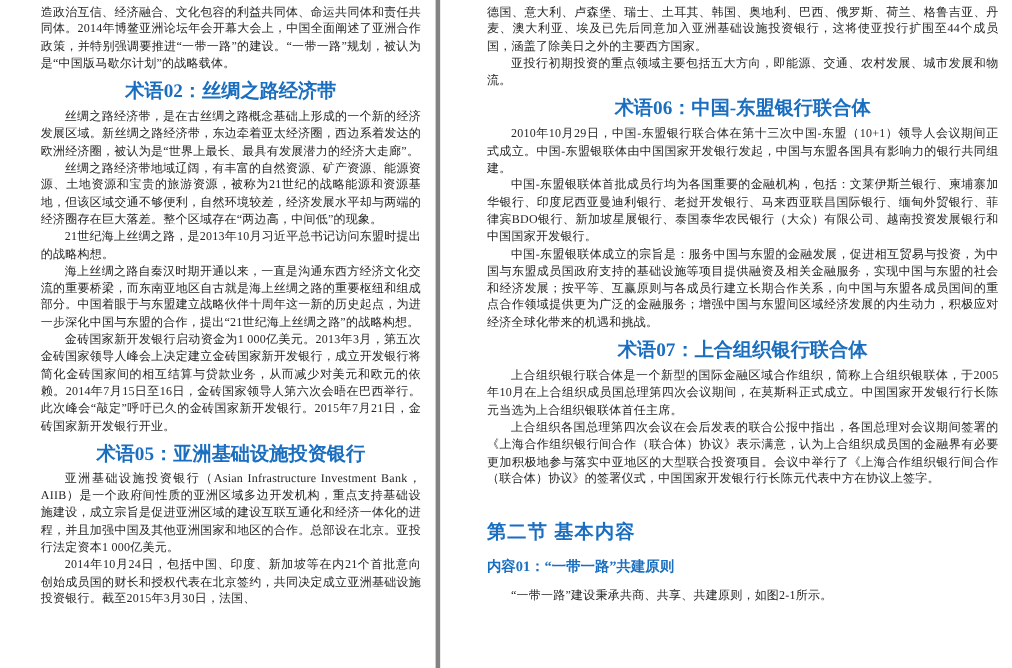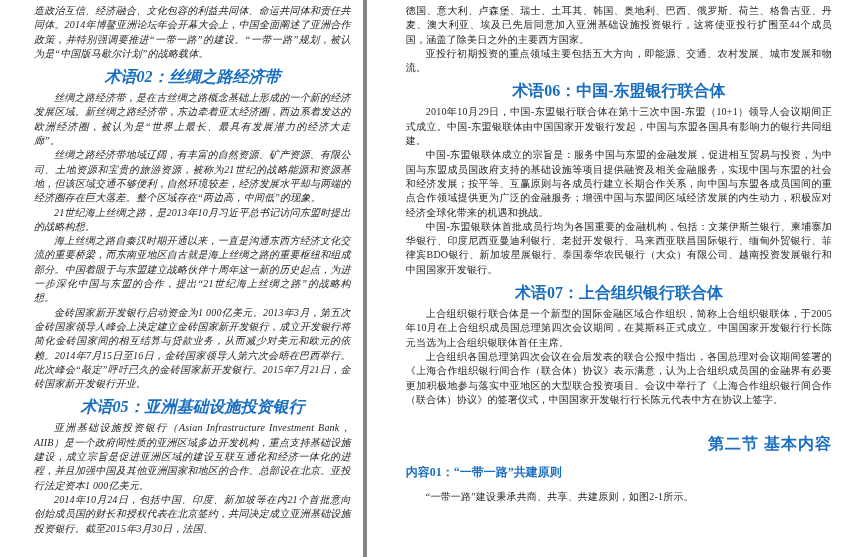--- a/index.html
+++ b/index.html
@@ -21,21 +21,21 @@
   .spread {
     display: flex;
     width: 843px;
     height: 557px;
   }
   .page {
     height: 557px;
     overflow: hidden;
     background: var(--page-bg);
   }
-  .page.left  { width: 376px; padding: 4px 12px 0 34px; font-style: italic; }
+  .page.left  { width: 376px; padding: 4px 12px 0 34px; }
   .page.right { width: 494px; padding: 4px 11px 0 39px; }
   .divider {
     width: 4px;
     height: 557px;
     background: var(--divider-gray);
     flex: none;
   }
   p.para {
     margin: 0;
     font-size: 10px;
@@ -52,56 +52,56 @@
     font-size: 16px;
     line-height: 13px;
     text-align: center;
     margin: 9px 0 8px 0;
   }
   .section-heading {
     color: var(--heading-blue);
     font-weight: bold;
     font-size: 16px;
     line-height: 18px;
-    text-align: right;
+    text-align: left;
     letter-spacing: 1px;
     margin: 28px 0 13px 0;
   }
   .content-heading {
     color: var(--heading-blue);
     font-weight: bold;
     font-size: 12px;
     line-height: 13px;
     margin: 2px 0 11px 0;
   }
 </style>
 </head>
 <body>
 
 <div class="spread">
   <div class="page left" id="left-page">
       <p class="para cont">造政治互信、经济融合、文化包容的利益共同体、命运共同体和责任共同体。2014年博鳌亚洲论坛年会开幕大会上，中国全面阐述了亚洲合作政策，并特别强调要推进“一带一路”的建设。“一带一路”规划，被认为是“中国版马歇尔计划”的战略载体。</p>
       <div class="term-heading">术语02：丝绸之路经济带</div>
       <p class="para">丝绸之路经济带，是在古丝绸之路概念基础上形成的一个新的经济发展区域。新丝绸之路经济带，东边牵着亚太经济圈，西边系着发达的欧洲经济圈，被认为是“世界上最长、最具有发展潜力的经济大走廊”。</p>
-      <p class="para">丝绸之路经济带地域辽阔，有丰富的自然资源、矿产资源、有限公司、土地资源和宝贵的旅游资源，被称为21世纪的战略能源和资源基地，但该区域交通不够便利，自然环境较差，经济发展水平却与两端的经济圈存在巨大落差。整个区域存在“两边高，中间低”的现象。</p>
+      <p class="para">丝绸之路经济带地域辽阔，有丰富的自然资源、矿产资源、能源资源、土地资源和宝贵的旅游资源，被称为21世纪的战略能源和资源基地，但该区域交通不够便利，自然环境较差，经济发展水平却与两端的经济圈存在巨大落差。整个区域存在“两边高，中间低”的现象。</p>
       <p class="para">21世纪海上丝绸之路，是2013年10月习近平总书记访问东盟时提出的战略构想。</p>
       <p class="para">海上丝绸之路自秦汉时期开通以来，一直是沟通东西方经济文化交流的重要桥梁，而东南亚地区自古就是海上丝绸之路的重要枢纽和组成部分。中国着眼于与东盟建立战略伙伴十周年这一新的历史起点，为进一步深化中国与东盟的合作，提出“21世纪海上丝绸之路”的战略构想。</p>
       <p class="para">金砖国家新开发银行启动资金为1 000亿美元。2013年3月，第五次金砖国家领导人峰会上决定建立金砖国家新开发银行，成立开发银行将简化金砖国家间的相互结算与贷款业务，从而减少对美元和欧元的依赖。2014年7月15日至16日，金砖国家领导人第六次会晤在巴西举行。此次峰会“敲定”呼吁已久的金砖国家新开发银行。2015年7月21日，金砖国家新开发银行开业。</p>
       <div class="term-heading">术语05：亚洲基础设施投资银行</div>
       <p class="para">亚洲基础设施投资银行（Asian Infrastructure Investment Bank，AIIB）是一个政府间性质的亚洲区域多边开发机构，重点支持基础设施建设，成立宗旨是促进亚洲区域的建设互联互通化和经济一体化的进程，并且加强中国及其他亚洲国家和地区的合作。总部设在北京。亚投行法定资本1 000亿美元。</p>
       <p class="para">2014年10月24日，包括中国、印度、新加坡等在内21个首批意向创始成员国的财长和授权代表在北京签约，共同决定成立亚洲基础设施投资银行。截至2015年3月30日，法国、</p>
     </div>
   <div class="divider"></div>
   <div class="page right" id="right-page">
       <p class="para cont">德国、意大利、卢森堡、瑞士、土耳其、韩国、奥地利、巴西、俄罗斯、荷兰、格鲁吉亚、丹麦、澳大利亚、埃及已先后同意加入亚洲基础设施投资银行，这将使亚投行扩围至44个成员国，涵盖了除美日之外的主要西方国家。</p>
       <p class="para">亚投行初期投资的重点领域主要包括五大方向，即能源、交通、农村发展、城市发展和物流。</p>
       <div class="term-heading">术语06：中国-东盟银行联合体</div>
       <p class="para">2010年10月29日，中国-东盟银行联合体在第十三次中国-东盟（10+1）领导人会议期间正式成立。中国-东盟银联体由中国国家开发银行发起，中国与东盟各国具有影响力的银行共同组建。</p>
+      <p class="para">中国-东盟银联体首批成员行均为各国重要的金融机构，包括：文莱伊斯兰银行、柬埔寨加华银行、印度尼西亚曼迪利银行、老挝开发银行、马来西亚联昌国际银行、缅甸外贸银行、菲律宾BDO银行、新加坡星展银行、泰国泰华农民银行（大众）有限公司、越南投资发展银行和中国国家开发银行。</p>
       <p class="para">中国-东盟银联体成立的宗旨是：服务中国与东盟的金融发展，促进相互贸易与投资，为中国与东盟成员国政府支持的基础设施等项目提供融资及相关金融服务，实现中国与东盟的社会和经济发展；按平等、互赢原则与各成员行建立长期合作关系，向中国与东盟各成员国间的重点合作领域提供更为广泛的金融服务；增强中国与东盟间区域经济发展的内生动力，积极应对经济全球化带来的机遇和挑战。</p>
-      <p class="para">中国-东盟银联体首批成员行均为各国重要的金融机构，包括：文莱伊斯兰银行、柬埔寨加华银行、印度尼西亚曼迪利银行、老挝开发银行、马来西亚联昌国际银行、缅甸外贸银行、菲律宾BDO银行、新加坡星展银行、泰国泰华农民银行（大众）有限公司、越南投资发展银行和中国国家开发银行。</p>
       <div class="term-heading">术语07：上合组织银行联合体</div>
       <p class="para">上合组织银行联合体是一个新型的国际金融区域合作组织，简称上合组织银联体，于2005年10月在上合组织成员国总理第四次会议期间，在莫斯科正式成立。中国国家开发银行行长陈元当选为上合组织银联体首任主席。</p>
       <p class="para">上合组织各国总理第四次会议在会后发表的联合公报中指出，各国总理对会议期间签署的《上海合作组织银行间合作（联合体）协议》表示满意，认为上合组织成员国的金融界有必要更加积极地参与落实中亚地区的大型联合投资项目。会议中举行了《上海合作组织银行间合作（联合体）协议》的签署仪式，中国国家开发银行行长陈元代表中方在协议上签字。</p>
       <div class="section-heading">第二节 基本内容</div>
       <div class="content-heading">内容01：“一带一路”共建原则</div>
       <p class="para">“一带一路”建设秉承共商、共享、共建原则，如图2-1所示。</p>
     </div>
 </div>
 
 </body></html>

